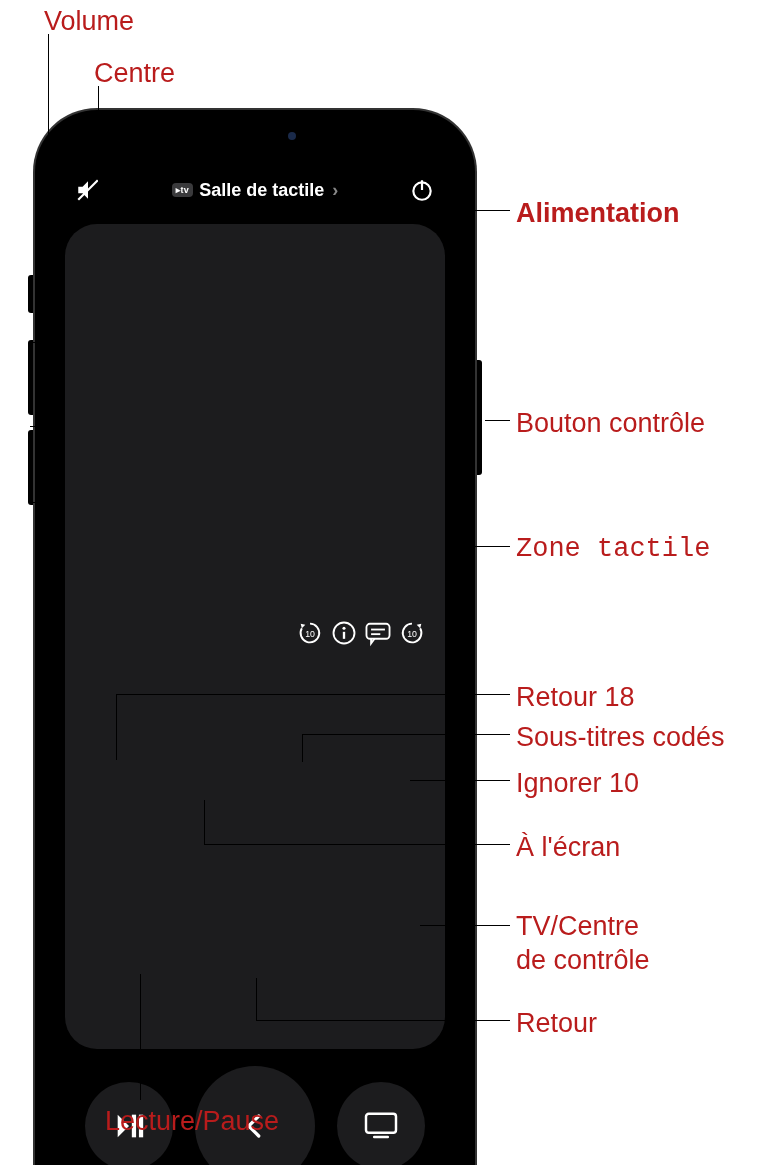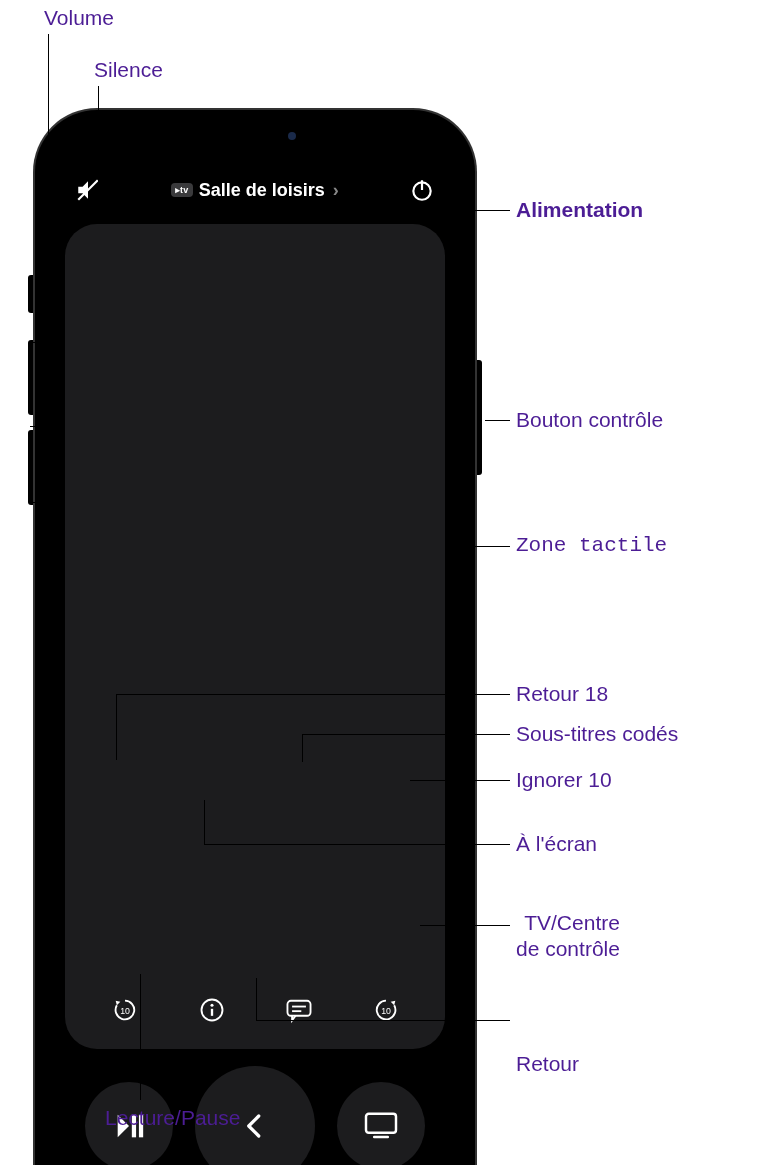--- a/index.html
+++ b/index.html
@@ -83,21 +83,21 @@
   .chev{font-size:18px;color:#888;margin-left:2px;}
   .icon-btn{width:30px;height:30px;display:flex;align-items:center;justify-content:center;}
 
   
   .touch-area{
     margin: 6px 18px 0 18px;
     flex: 1;
     background:#1c1c1e;
     border-radius: 32px;
     display:flex;
-    flex-direction:column;
+    flex-direction:row;
     gap:26px;
   }
   .touch-pad{flex:1;}
   .mini-row{
     display:flex;
     justify-content:space-around;
     align-items:center;
     padding: 14px 16px 22px 16px;
   }
   .mini-row .icon-btn{width:34px;height:34px;color:#fff;}
@@ -122,24 +122,23 @@
 
   .home-indicator{
     width:140px;height:5px;border-radius:3px;
     background:#fff;
     margin: 0 auto 10px auto;
   }
 
   
   .callout{
     position:absolute;
-    font-size:21px;
-    color:#4c1d95;
+    font-size:27px;
+    color:#b91c1c;
     white-space:nowrap;
-    text-align:right;
   }
   .line{
     position:absolute;
     background:#000;
   }
   svg{display:block}
 </style>
 </head>
 <body>
 
@@ -154,21 +153,21 @@
 
     <div class="topbar">
       <div class="icon-btn">
         <svg width="26" height="26" viewBox="0 0 24 24">
           <path fill="#fff" d="M3 9v6h4l5 5V4L7 9H3z"></path>
           <line x1="3" y1="21" x2="21" y2="3" stroke="#fff" stroke-width="2"></line>
         </svg>
       </div>
       <div class="center">
         <span class="tv-badge">▸tv</span>
-        <span>Salle de loisirs</span>
+        <span>Salle de tactile</span>
         <span class="chev">›</span>
       </div>
       <div class="icon-btn">
         <svg width="26" height="26" viewBox="0 0 24 24">
           <circle cx="12" cy="13" r="8" fill="none" stroke="#fff" stroke-width="2"></circle>
           <line x1="12" y1="3" x2="12" y2="12" stroke="#fff" stroke-width="2"></line>
         </svg>
       </div>
     </div>
 
@@ -231,21 +230,21 @@
     <div class="home-indicator"></div>
   </div>
 </div>
 
 <div class="callout" style="left:44px;top:6px;">Volume</div>
 <div class="line" style="left:48px;top:34px;width:1px;height:393px;"></div>
 <div class="line" style="left:30px;top:342px;width:18px;height:1px;"></div>
 <div class="line" style="left:30px;top:502px;width:18px;height:1px;"></div>
 <div class="line" style="left:30px;top:426px;width:18px;height:1px;"></div>
 
-<div class="callout" style="left:94px;top:58px;">Silence</div>
+<div class="callout" style="left:94px;top:58px;">Centre</div>
 <div class="line" style="left:98px;top:86px;width:1px;height:116px;"></div>
 
 <div class="callout" style="left:516px;top:198px;font-weight:bold;">Alimentation</div>
 <div class="line" style="left:430px;top:210px;width:80px;height:1px;"></div>
 
 <div class="callout" style="left:516px;top:408px;">Bouton contrôle</div>
 <div class="line" style="left:485px;top:420px;width:25px;height:1px;"></div>
 
 <div class="callout" style="left:516px;top:534px;font-family:Liberation Mono, monospace;">Zone tactile</div>
 <div class="line" style="left:454px;top:300px;width:1px;height:360px;"></div>
@@ -267,18 +266,18 @@
 <div class="callout" style="left:516px;top:832px;">À l'écran</div>
 <div class="line" style="left:204px;top:844px;width:306px;height:1px;"></div>
 <div class="line" style="left:204px;top:800px;width:1px;height:44px;"></div>
 
 <div class="callout" style="left:516px;top:910px;line-height:1.25;">
   <span>TV/Centre</span><br>
   <span>de contrôle</span>
 </div>
 <div class="line" style="left:420px;top:925px;width:90px;height:1px;"></div>
 
-<div class="callout" style="left:516px;top:1008px;margin-top:44px;">Retour</div>
+<div class="callout" style="left:516px;top:1008px;">Retour</div>
 <div class="line" style="left:256px;top:1020px;width:254px;height:1px;"></div>
 <div class="line" style="left:256px;top:978px;width:1px;height:42px;"></div>
 
 <div class="callout" style="left:105px;top:1106px;">Lecture/Pause</div>
 <div class="line" style="left:140px;top:974px;width:1px;height:126px;"></div>
 
 </body></html>

